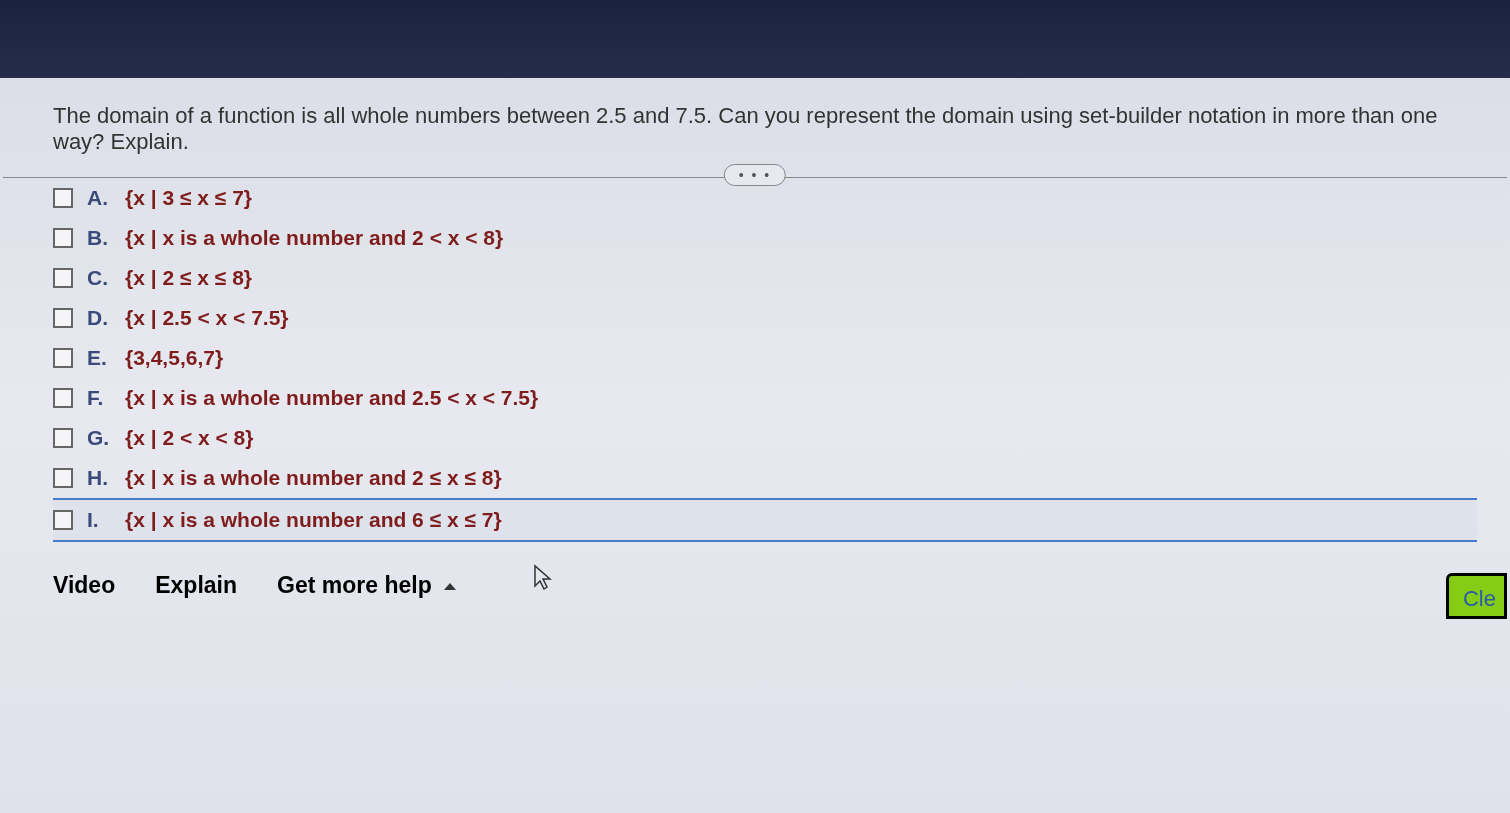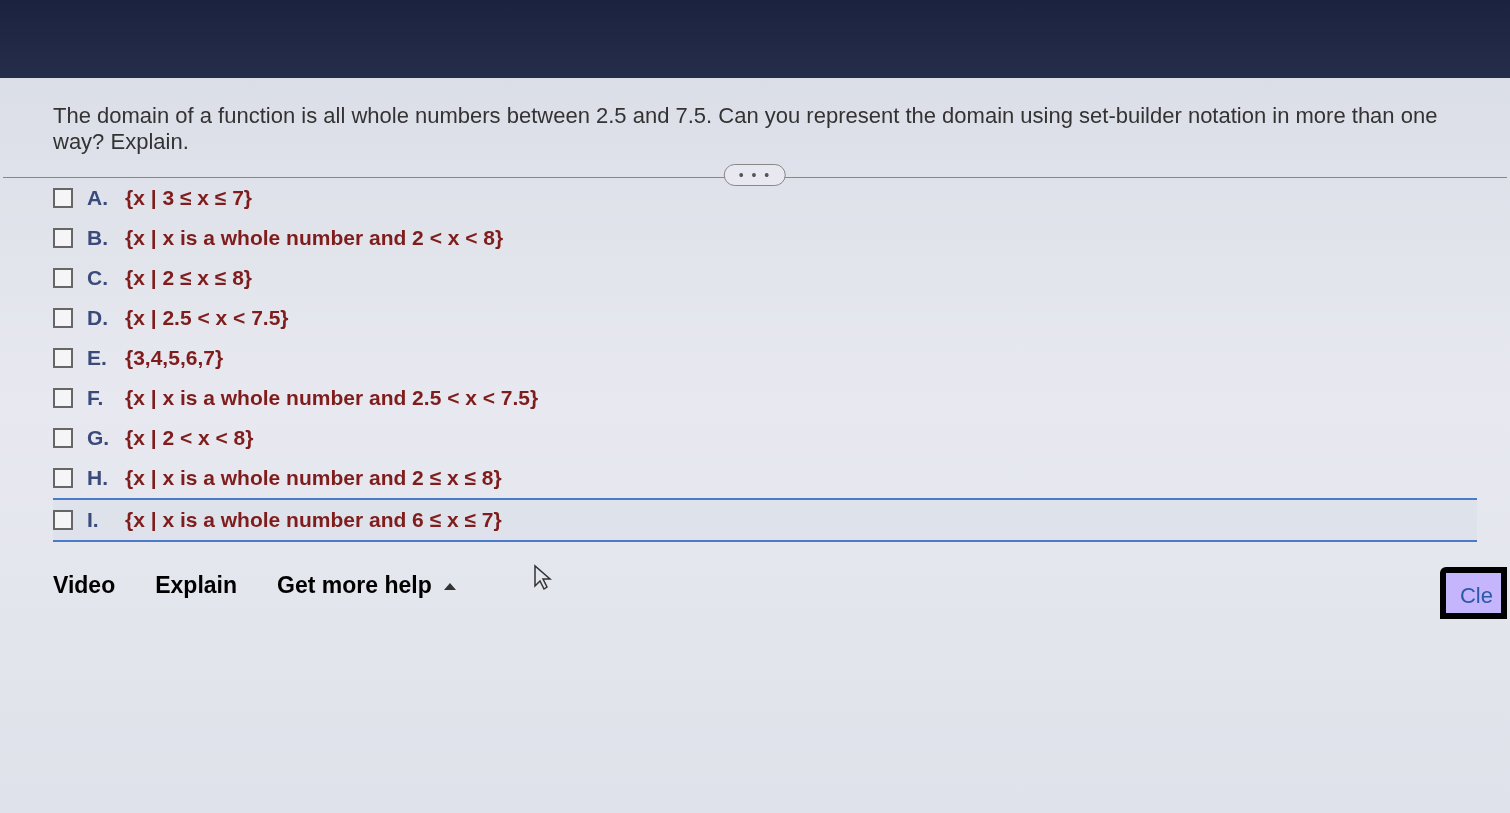--- a/index.html
+++ b/index.html
@@ -113,24 +113,24 @@
       position: absolute;
       left: 530px;
       top: 22px;
     }
     .clear-btn {
       position: absolute;
       right: 0;
       bottom: -10px;
       font-size: 22px;
       color: #2a5aa8;
-      border: 6px solid #000000;
+      border: 3px solid #000000;
       border-radius: 6px 0 0 0;
       padding: 10px 8px 4px 14px;
-      background: #c4b5fd;
+      background: #84cc16;
       cursor: pointer;
     }
   </style>
 </head>
 <body>
 
 <div class="top-bar"></div>
 
 <div class="content">
   <div class="question-text">The domain of a function is all whole numbers between 2.5 and 7.5. Can you represent the domain using set-builder notation in more than one way? Explain.</div>

